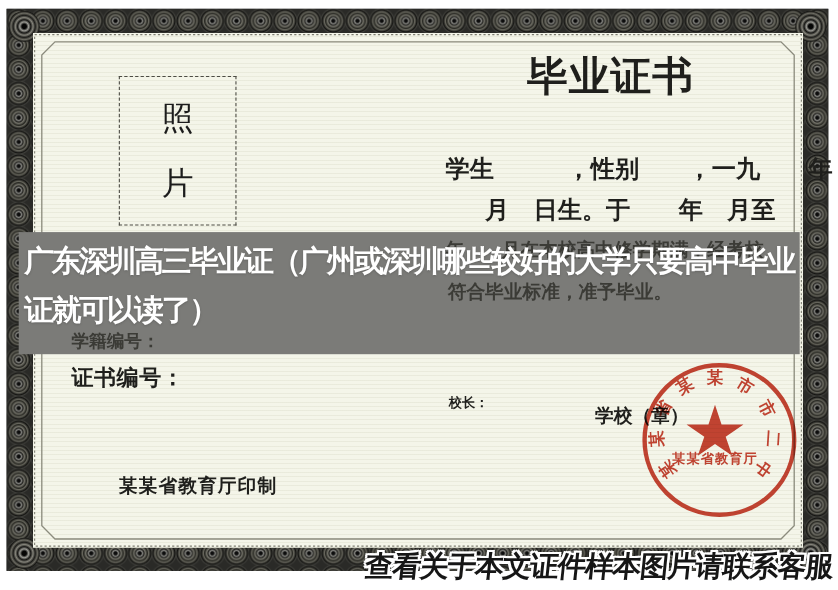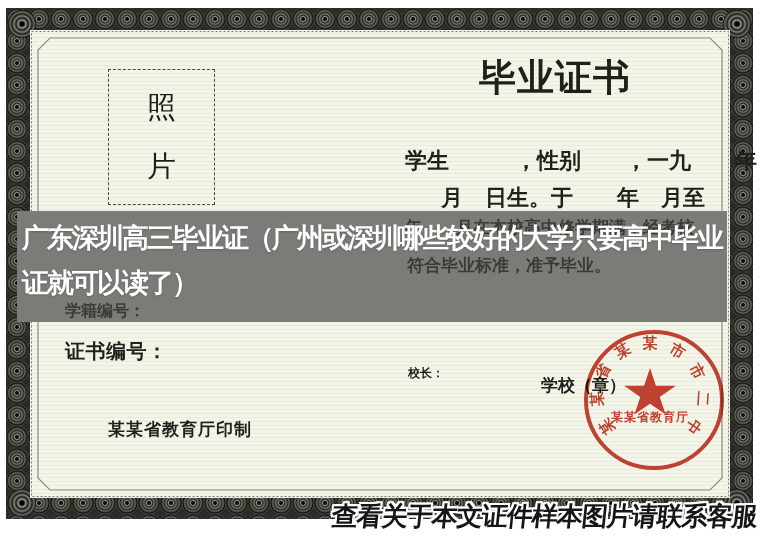--- a/index.html
+++ b/index.html
@@ -11,21 +11,21 @@
     background-image:radial-gradient(circle at 11px 11px,
       #0d0d0d 1.5px,#8f8f8a 2.5px,#1c1c1a 4px,#7a796f 5px,#24241f 7px,#6b6a60 8px,#121210 10px,#41413c 11px,#2a2a27 12px);
     background-size:22px 22px;}
   .medallion{position:absolute;width:28px;height:28px;border-radius:50%;
     background:radial-gradient(circle,#050505 2px,#9a9a94 4px,#161614 6px,#84837a 8px,#1d1d1a 10px,#6c6b62 12px,#0c0c0a 14px);}
   
   .paper{position:absolute;left:30px;top:30px;width:700px;height:468px;z-index:1;
     background-color:var(--paper-cream,#f4f5e9);
     background-image:repeating-linear-gradient(0deg,rgba(170,170,140,.14) 0 1px,transparent 1px 4px);}
   .inner-frame{position:absolute;left:30px;top:30px;z-index:2;}
-  .abs{position:absolute;line-height:1;margin-top:7px;}
+  .abs{position:absolute;line-height:1;}
   .ink{color:var(--ink-black,#1f1f1c);font-weight:bold;}
   .photo-box{position:absolute;left:108px;top:69px;width:105px;height:134px;z-index:3;
     border:1.5px dashed #4c4c44;display:flex;flex-direction:column;align-items:center;justify-content:center;gap:19px;
     font-size:29px;color:#1c1c1c;font-weight:500;}
   .title{left:479px;top:52px;font-size:37px;letter-spacing:1px;z-index:3;}
   .bodytext{z-index:3;font-size:22px;letter-spacing:0;}
   
   .band{position:absolute;left:17px;top:211px;width:710px;height:111px;z-index:5;
     background:var(--band-gray,#7b7b78);}
   .under{position:absolute;line-height:1;color:#3b3b36;font-weight:bold;font-size:17px;}
@@ -72,21 +72,21 @@
   </div>
 
   <div class="abs ink title">毕业证书</div>
 
   <div class="abs ink bodytext" style="left:405px;top:143px">学生　　　，性别　　，一九　　年</div>
   <div class="abs ink bodytext" style="left:441px;top:180px">月　日生。于　　年　月至</div>
 
   <div class="abs ink" style="left:65px;top:334px;font-size:20px;letter-spacing:.5px;z-index:3">证书编号：</div>
   <div class="abs ink" style="left:408px;top:360px;font-size:12px;z-index:3">校长：</div>
   <div class="abs ink" style="left:541px;top:370px;font-size:17px;z-index:3">学校（章）</div>
-  <div class="abs ink" style="left:108px;top:414px;font-size:17px;letter-spacing:1px;z-index:3">某某省教育厅印制</div>
+  <div class="abs ink" style="left:108px;top:433px;font-size:17px;letter-spacing:1px;z-index:3">某某省教育厅印制</div>
 
   <div class="band">
     <div class="under" style="left:388px;top:8px">年　　月在本校高中修学期满，经考核</div>
     <div class="under" style="left:390px;top:46px">符合毕业标准，准予毕业。</div>
     <div class="under" style="left:48px;top:92px;font-size:16px">学籍编号：</div>
     <div class="ovline" style="left:5px;top:13px">广东深圳高三毕业证（广州或深圳哪些较好的大学只要高中毕业</div>
     <div class="ovline" style="left:5px;top:58px">证就可以读了）</div>
   </div>
 
   <div class="seal">

